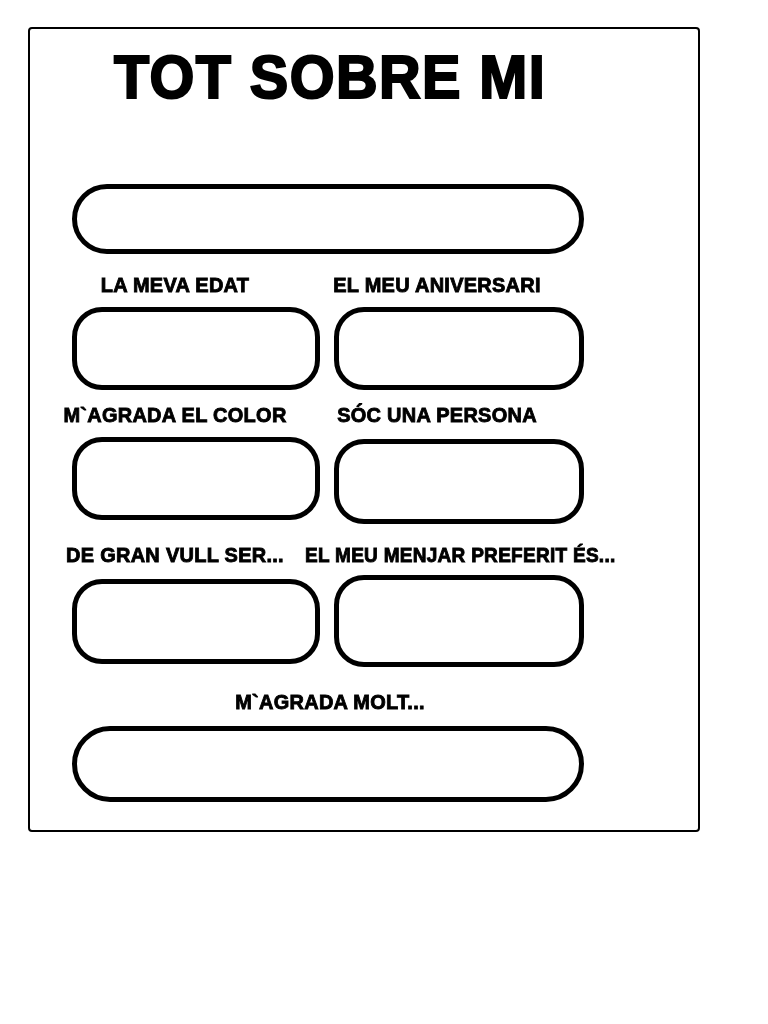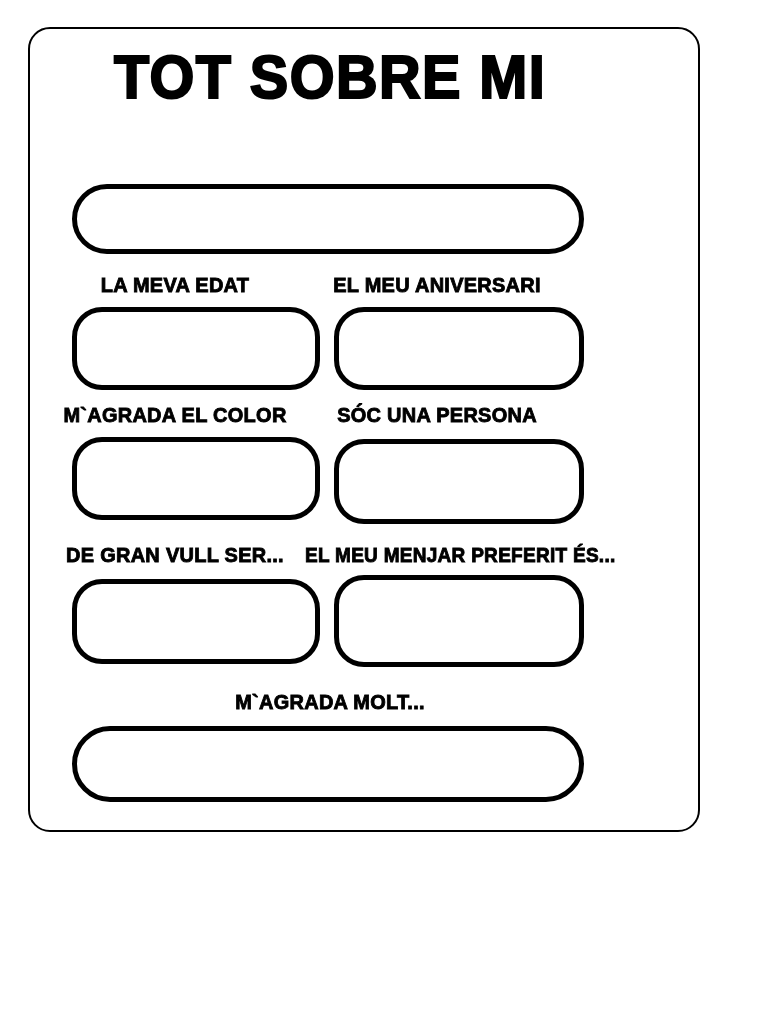--- a/index.html
+++ b/index.html
@@ -20,21 +20,21 @@
 
   
   .worksheet-card {
     position: absolute;
     left: 28px;
     top: 27px;
     width: 672px;
     height: 805px;
     box-sizing: border-box;
     border: 2.5px solid #000000;
-    border-radius: 22px;
+    border-radius: 4px;
     background: #ffffff;
   }
 
   
   .sheet-title {
     position: absolute;
     left: 0;
     top: 16px;
     width: 600px;
     text-align: center;

